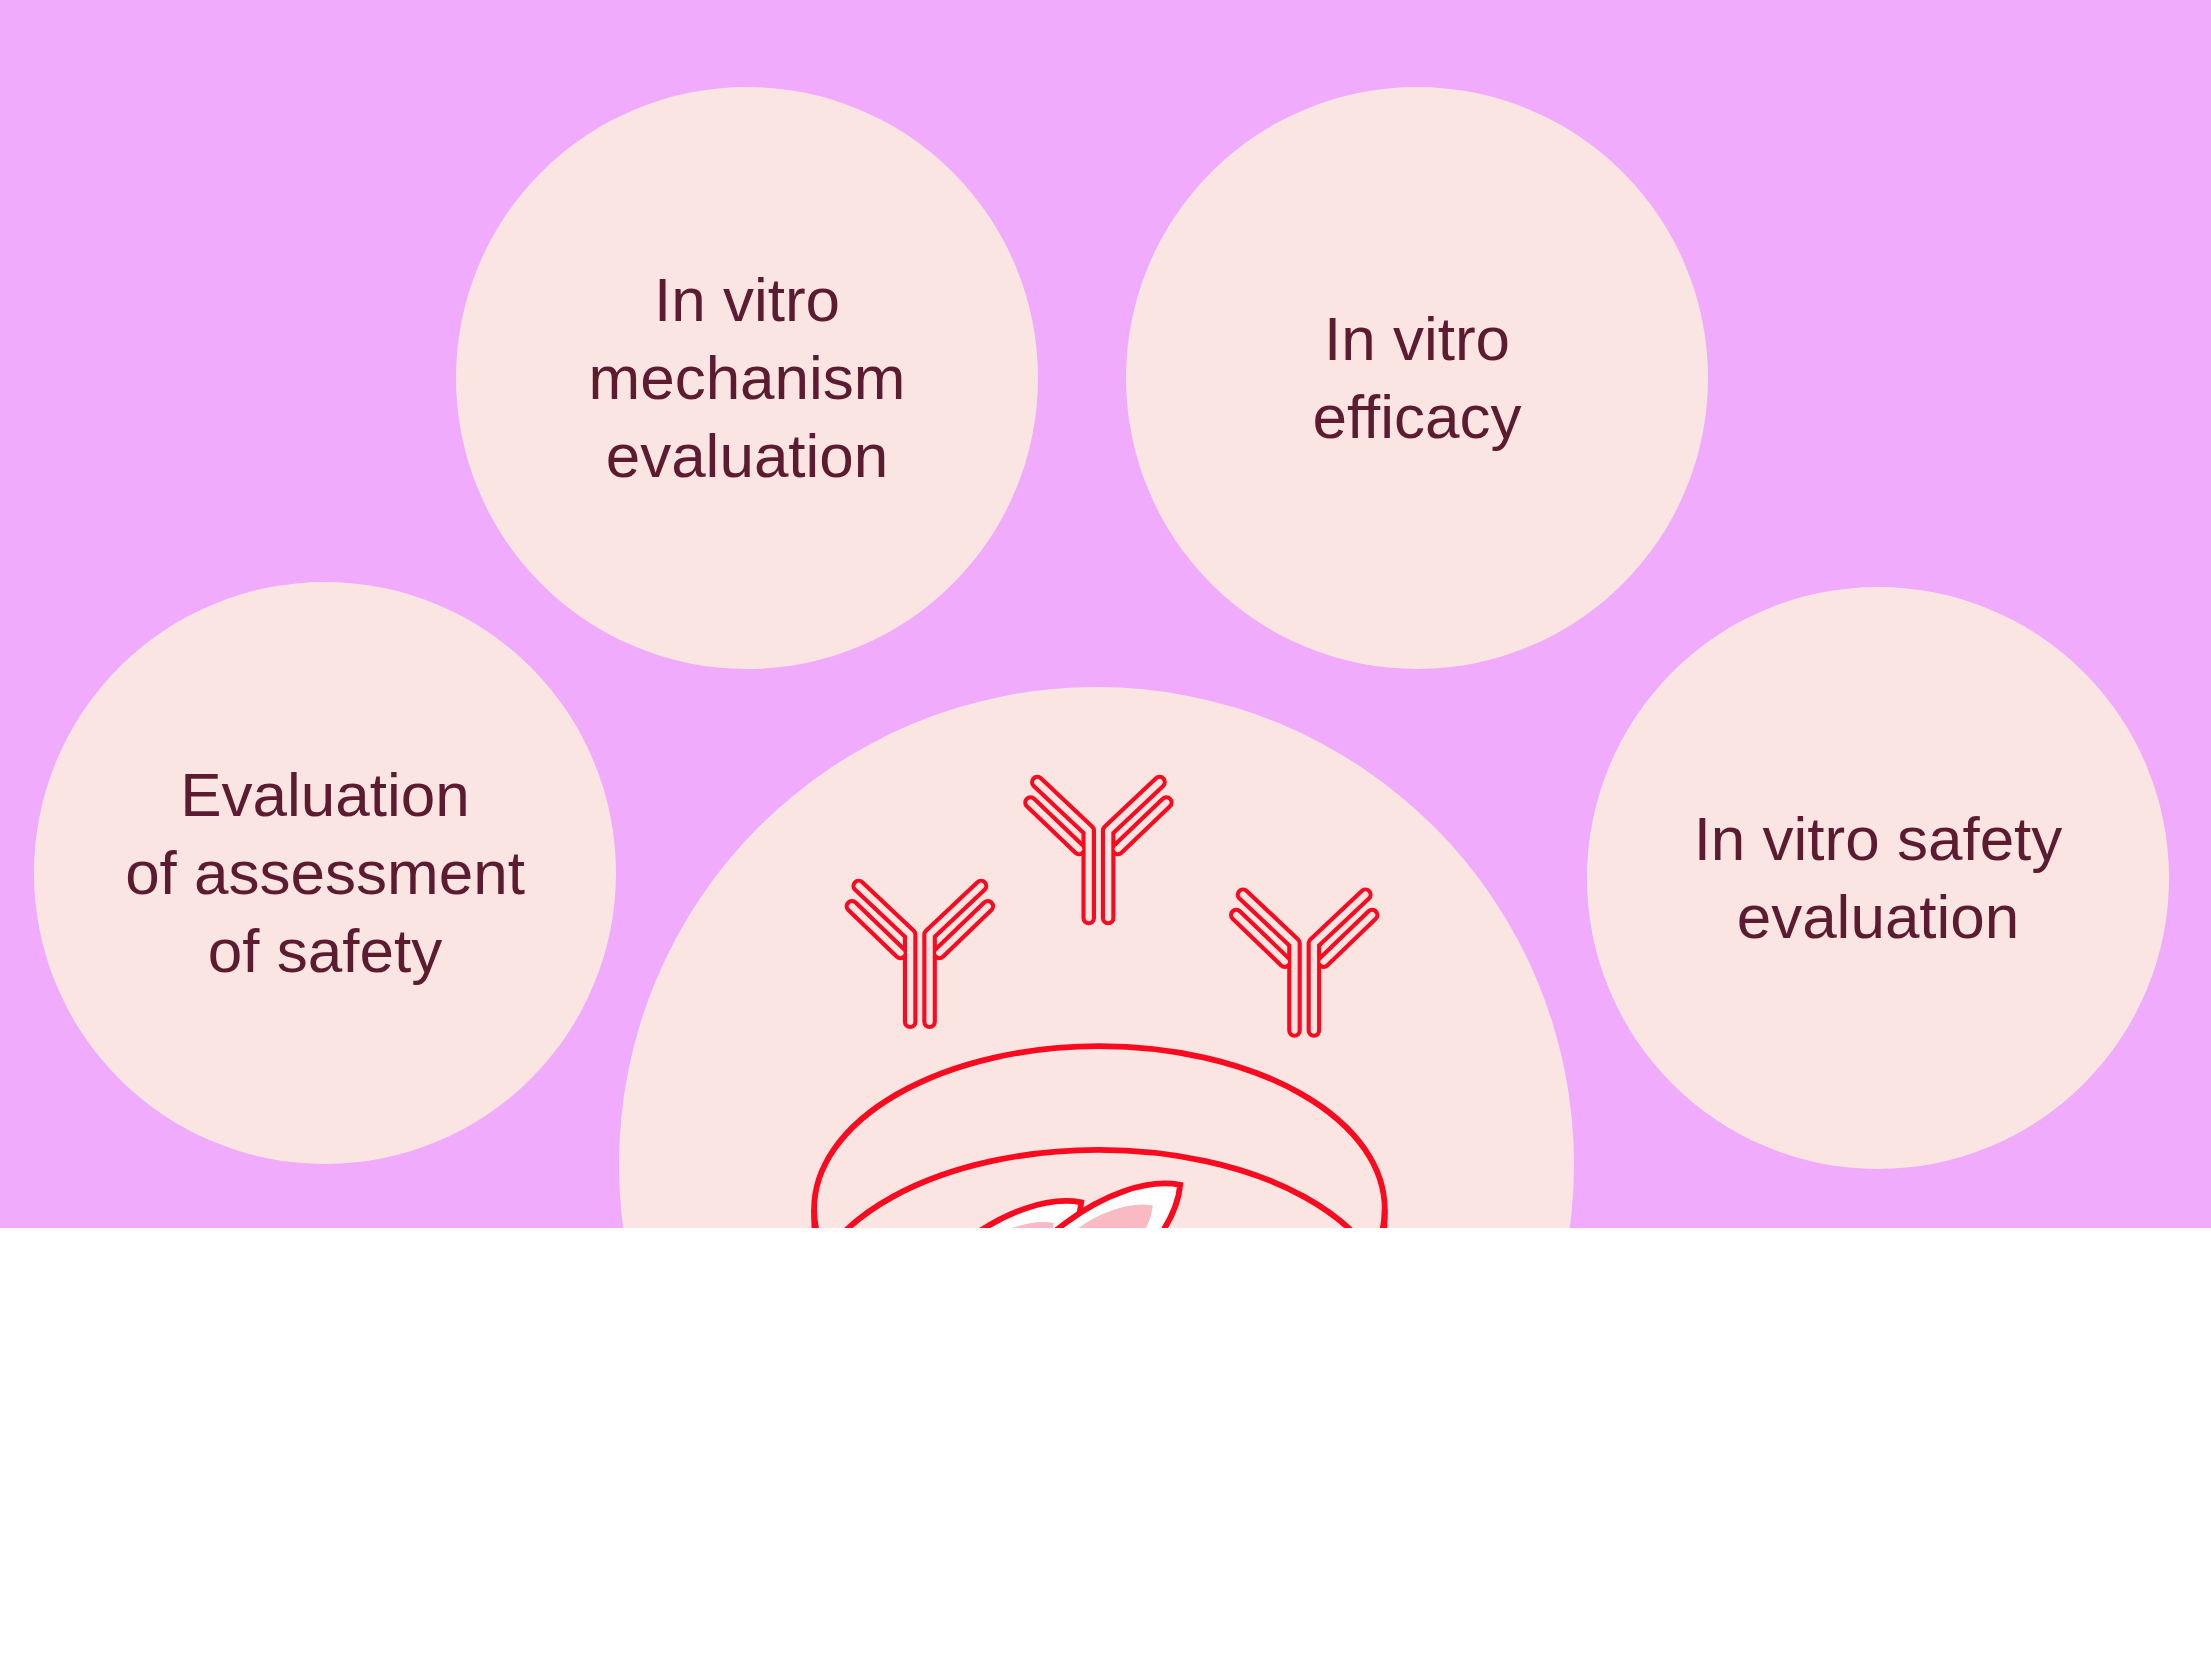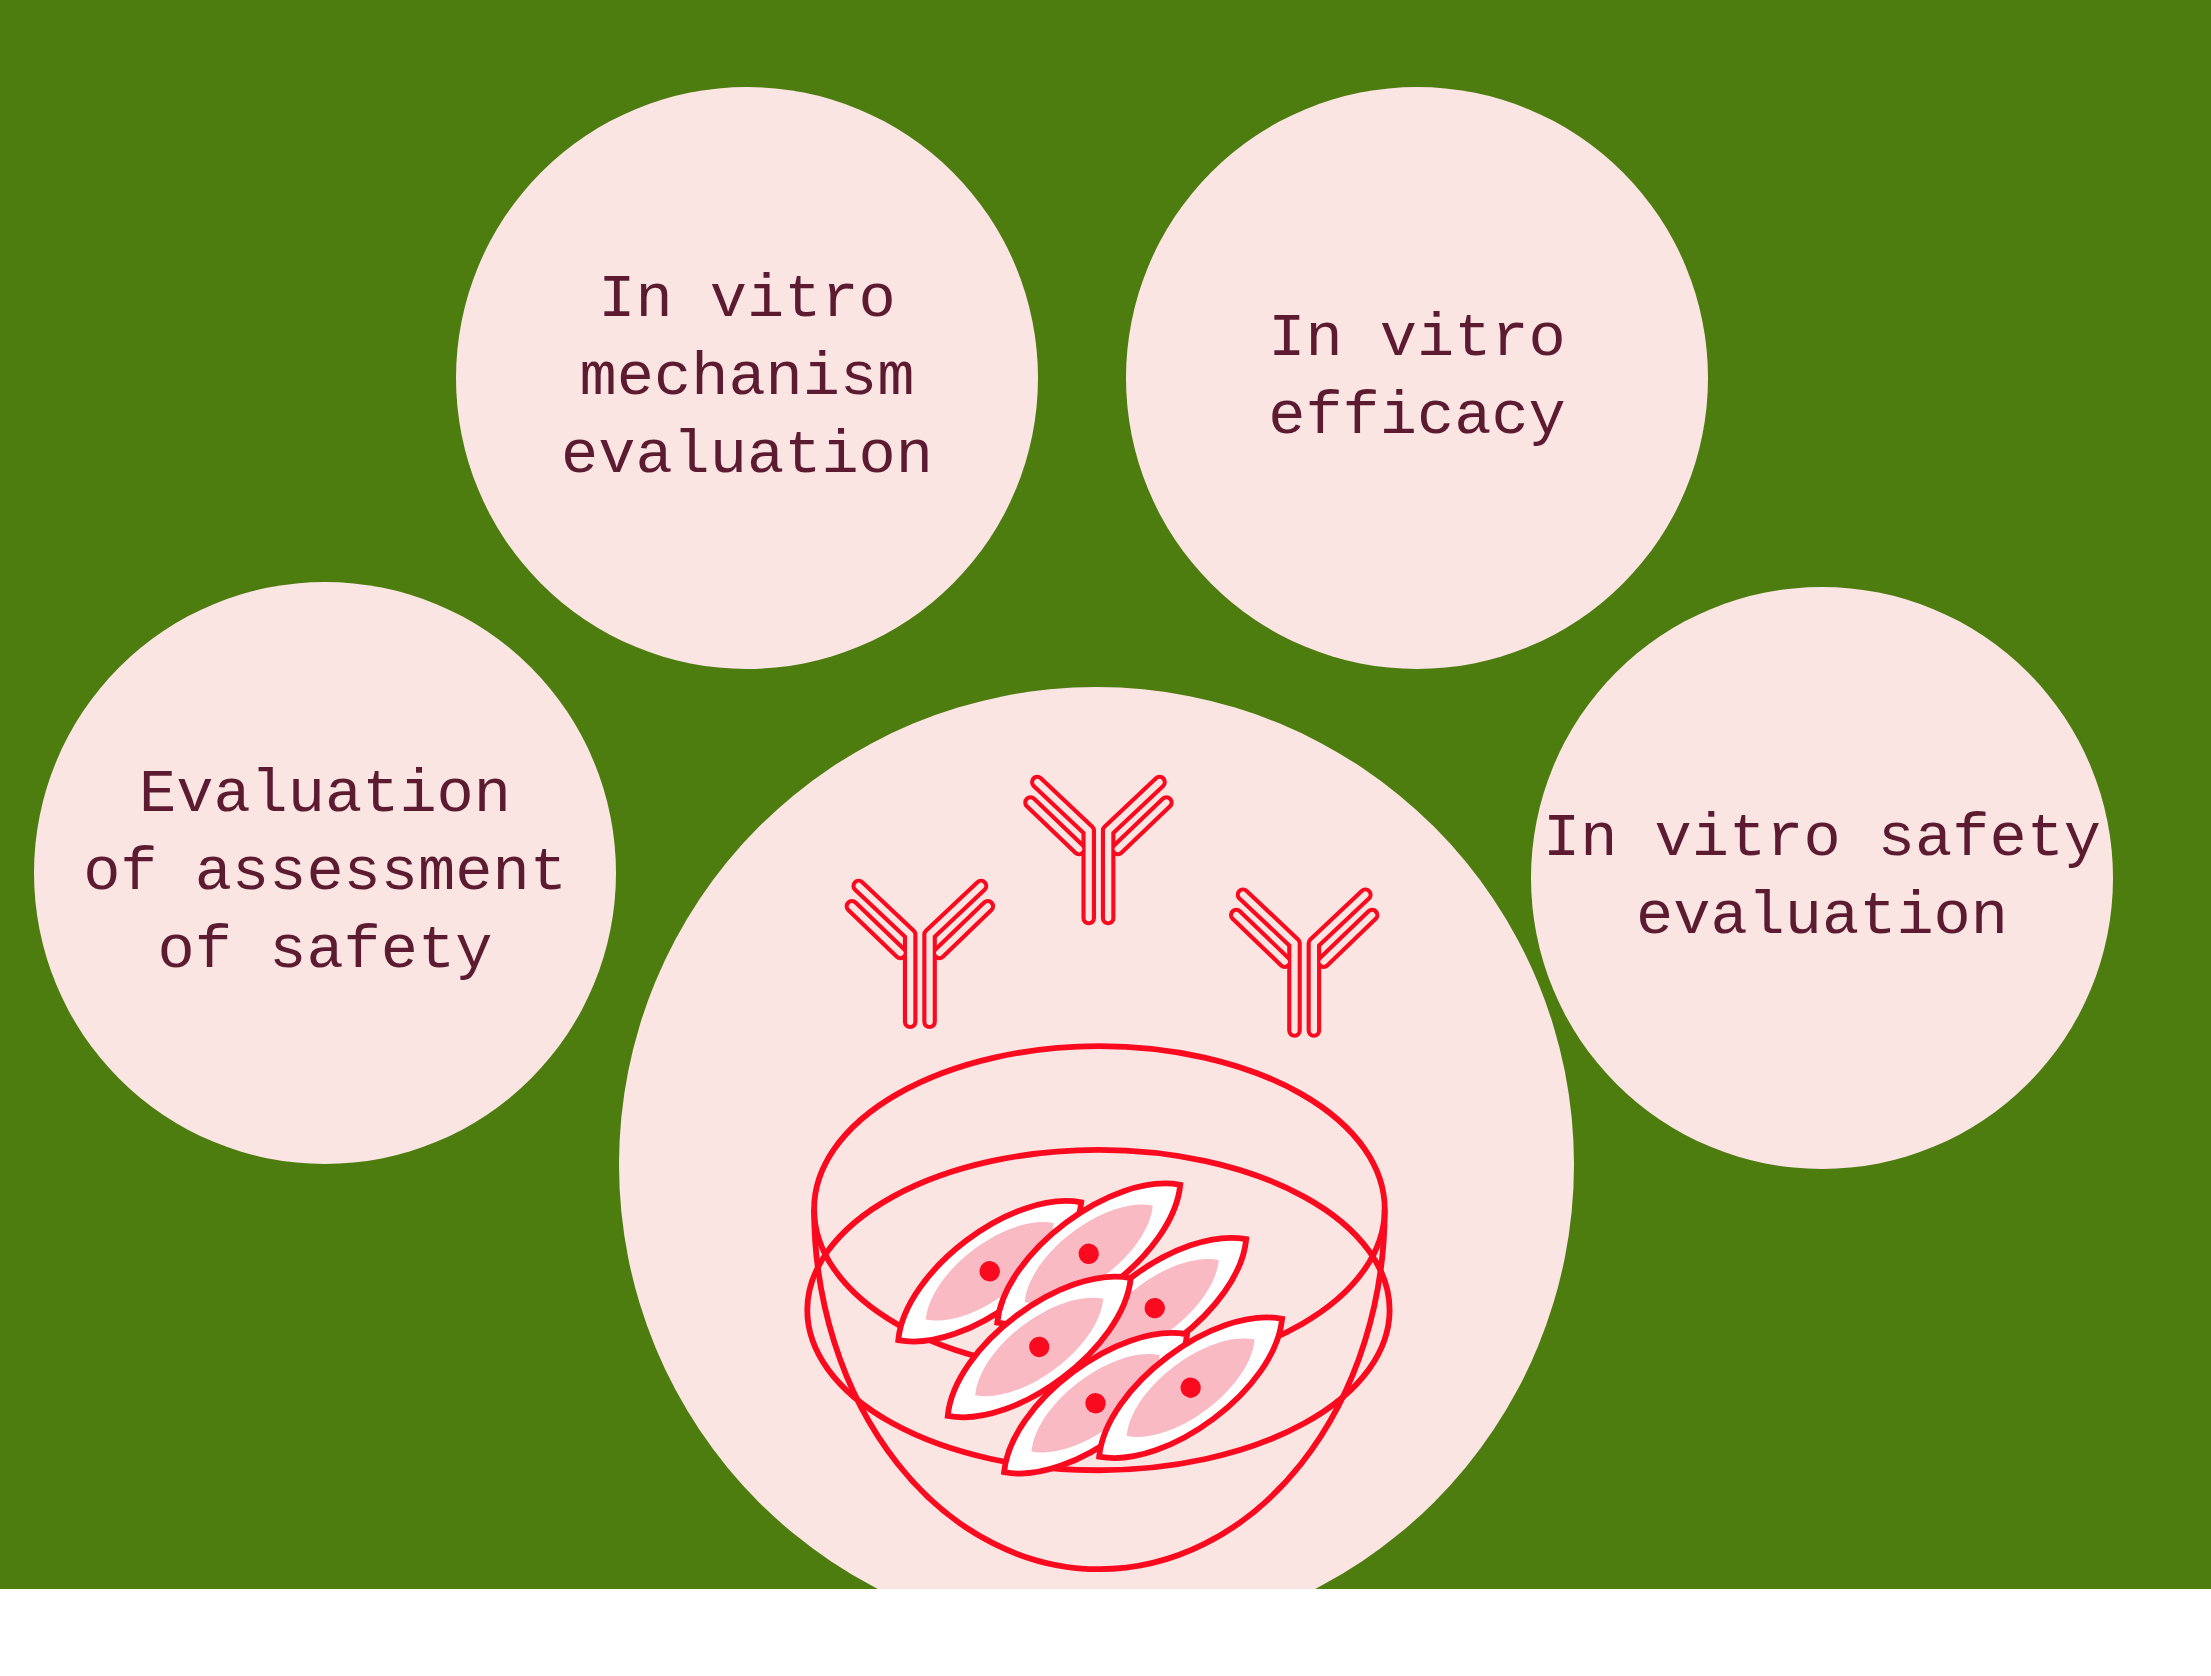--- a/index.html
+++ b/index.html
@@ -10,24 +10,23 @@
   }
   html, body {
     margin: 0;
     padding: 0;
     background: #ffffff;
     font-family: "Liberation Sans", sans-serif;
   }
   .canvas {
     position: relative;
     width: 2211px;
-    height: 1589px;
-    background: #4d7c0f;
+    height: 1228px;
+    background: #f0abfc;
     overflow: hidden;
-    font-family: Liberation Mono, monospace;
   }
   .bubble {
     position: absolute;
     border-radius: 50%;
     background: var(--bubble);
     display: flex;
     align-items: center;
     justify-content: center;
   }
   .bubble-text {
@@ -35,21 +34,21 @@
     font-size: 62px;
     line-height: 78px;
     text-align: center;
     white-space: nowrap;
   }
   .bubble-text span { display: block; }
 
   .bubble-efficacy   { left: 456px;  top: 87px;  width: 582px; height: 582px; }
   .bubble-potency    { left: 1126px; top: 87px;  width: 582px; height: 582px; }
   .bubble-mechanism  { left: 34px;   top: 582px; width: 582px; height: 582px; }
-  .bubble-safety     { left: 1531px; top: 587px; width: 582px; height: 582px; }
+  .bubble-safety     { left: 1587px; top: 587px; width: 582px; height: 582px; }
   .bubble-center     { left: 619px;  top: 687px; width: 955px; height: 955px; }
 
   .illustration { width: 100%; height: 100%; display: block; }
 
   .tube-red {
     fill: none;
     stroke: var(--red);
     stroke-width: 15;
     stroke-linecap: round;
     stroke-linejoin: round;

